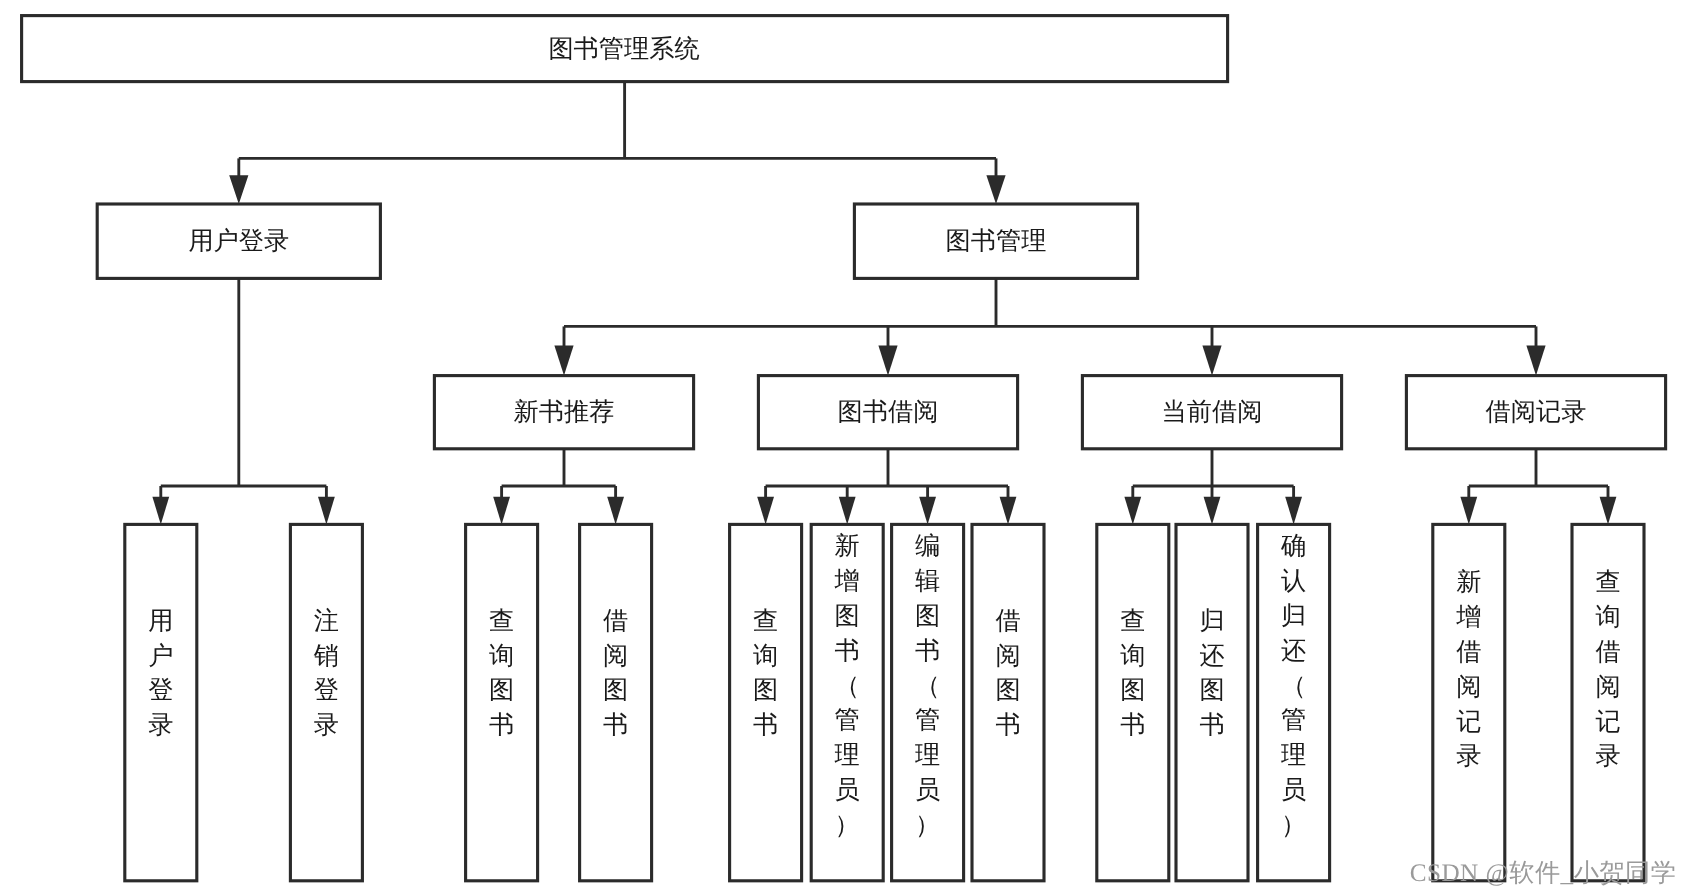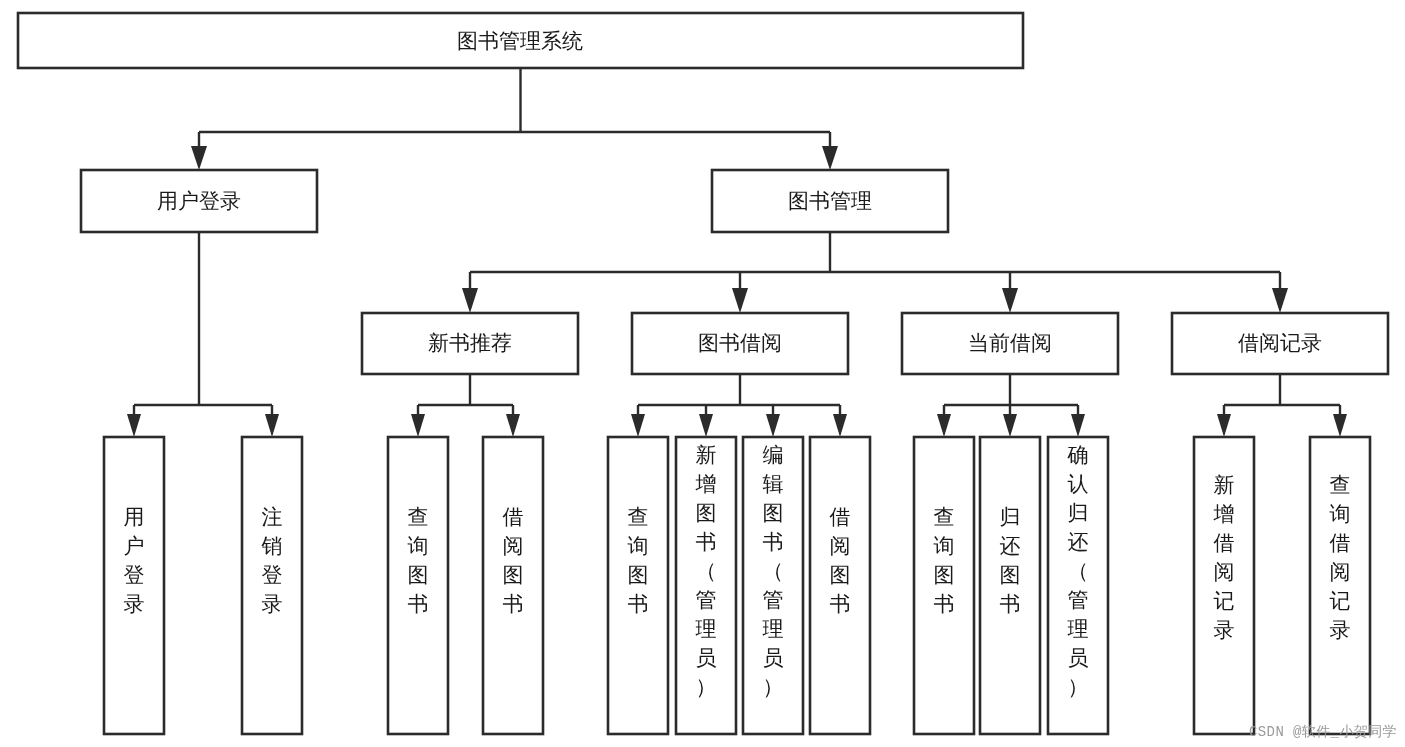--- a/index.html
+++ b/index.html
@@ -53,22 +53,22 @@
   .node-label-v {
     fill: #1a1a1a;
     font-family: "DejaVu Sans", "Liberation Sans", sans-serif;
     font-size: 21px;
     text-anchor: middle;
   }
   .watermark {
     position: absolute;
     right: 8px;
     bottom: 6px;
-    font-family: Liberation Mono, monospace;
-    font-size: 14px;
+    font-family: Liberation Serif, serif;
+    font-size: 21px;
     color: #9a9a9a;
     letter-spacing: 0.4px;
     white-space: nowrap;
     user-select: none;
   }
 </style>
 </head>
 <body>
 
 <div id="diagram-root">

